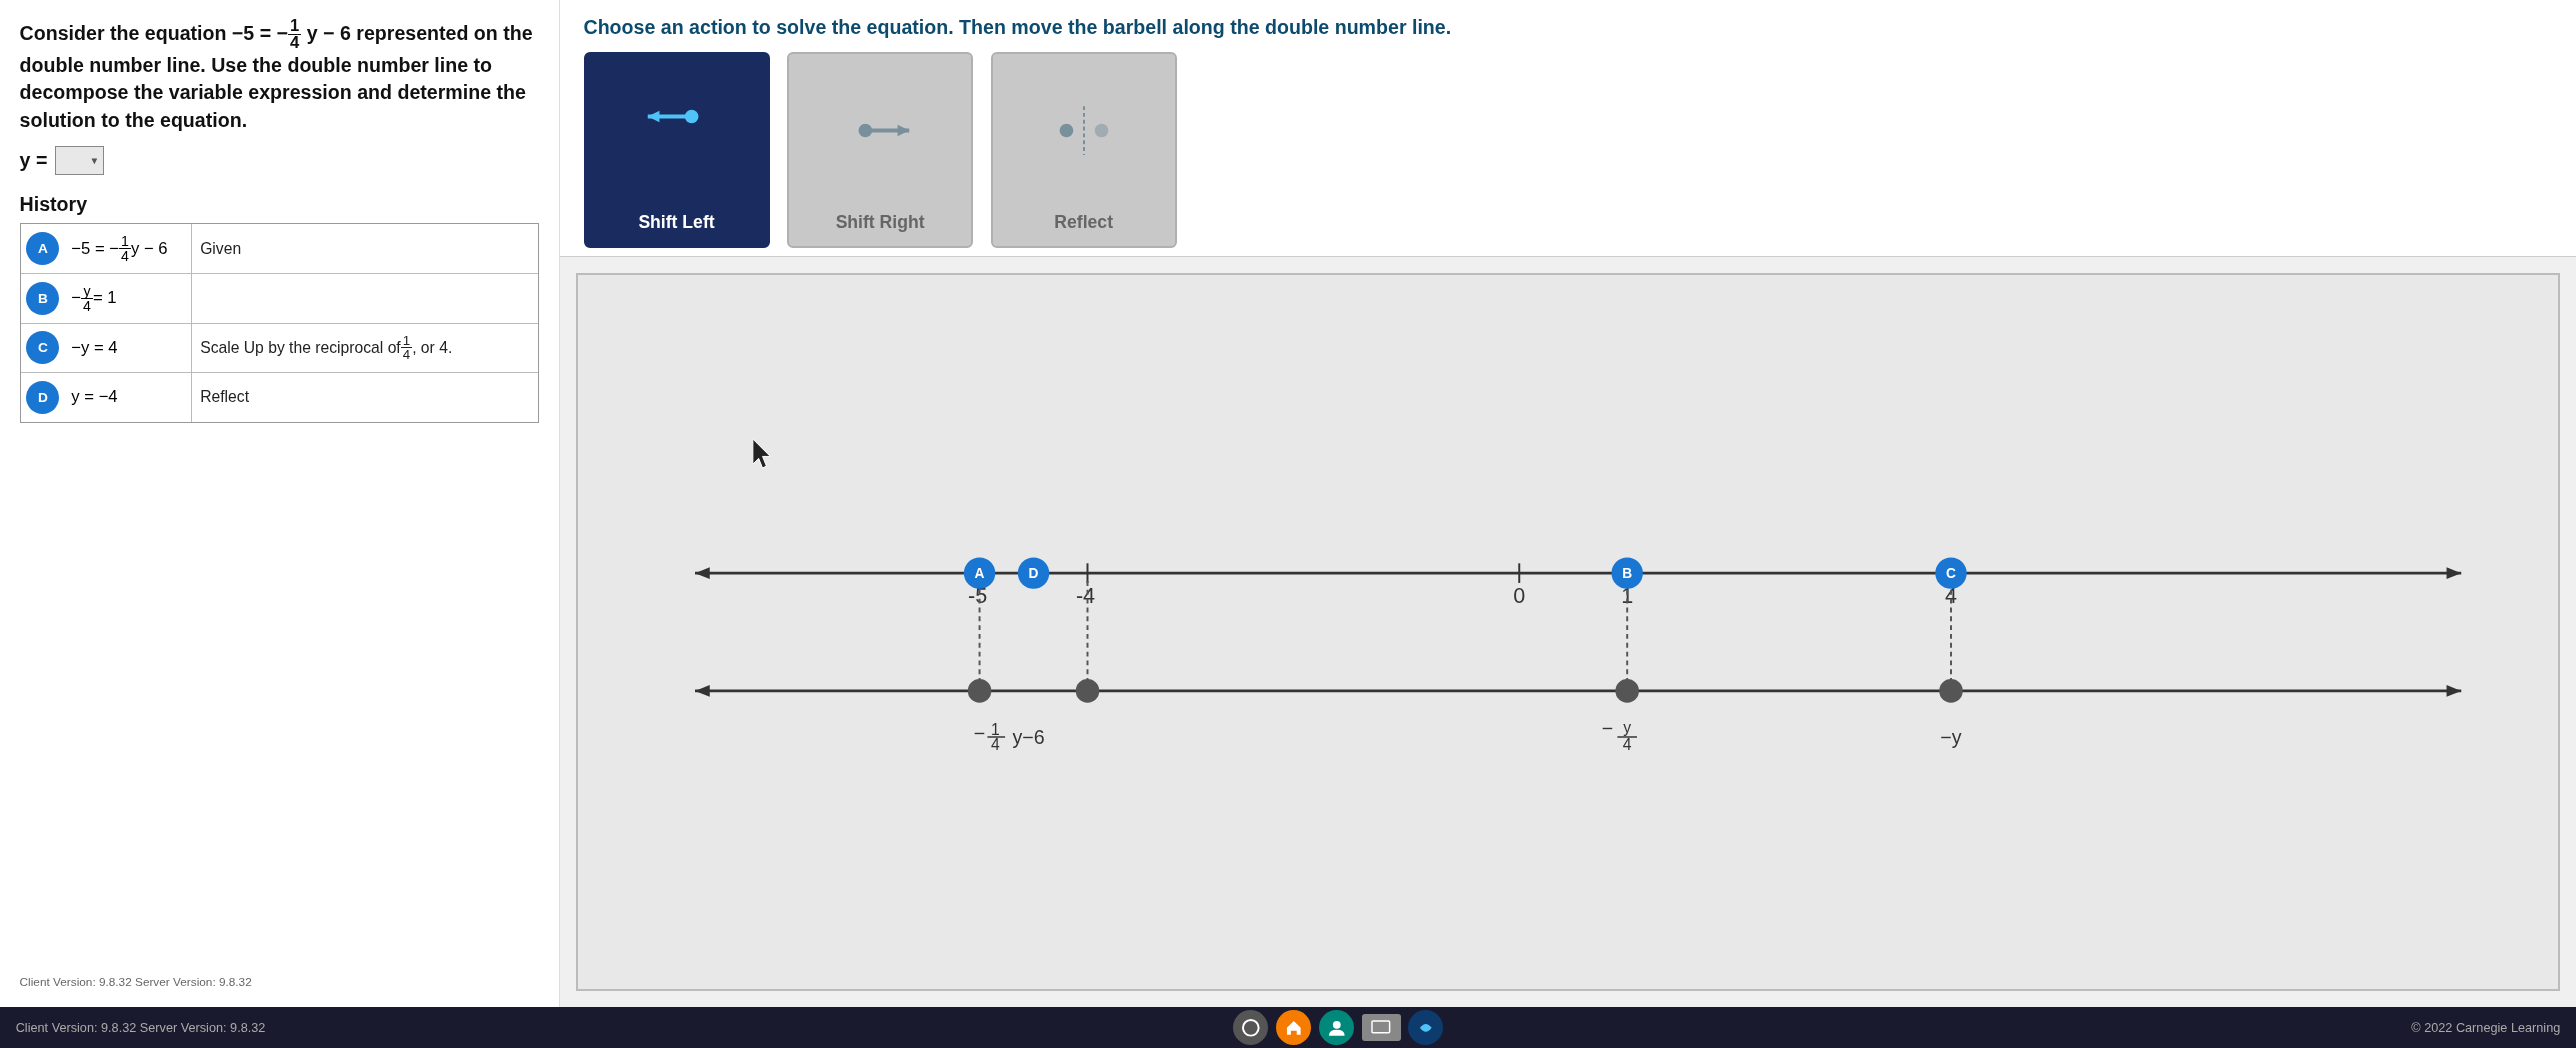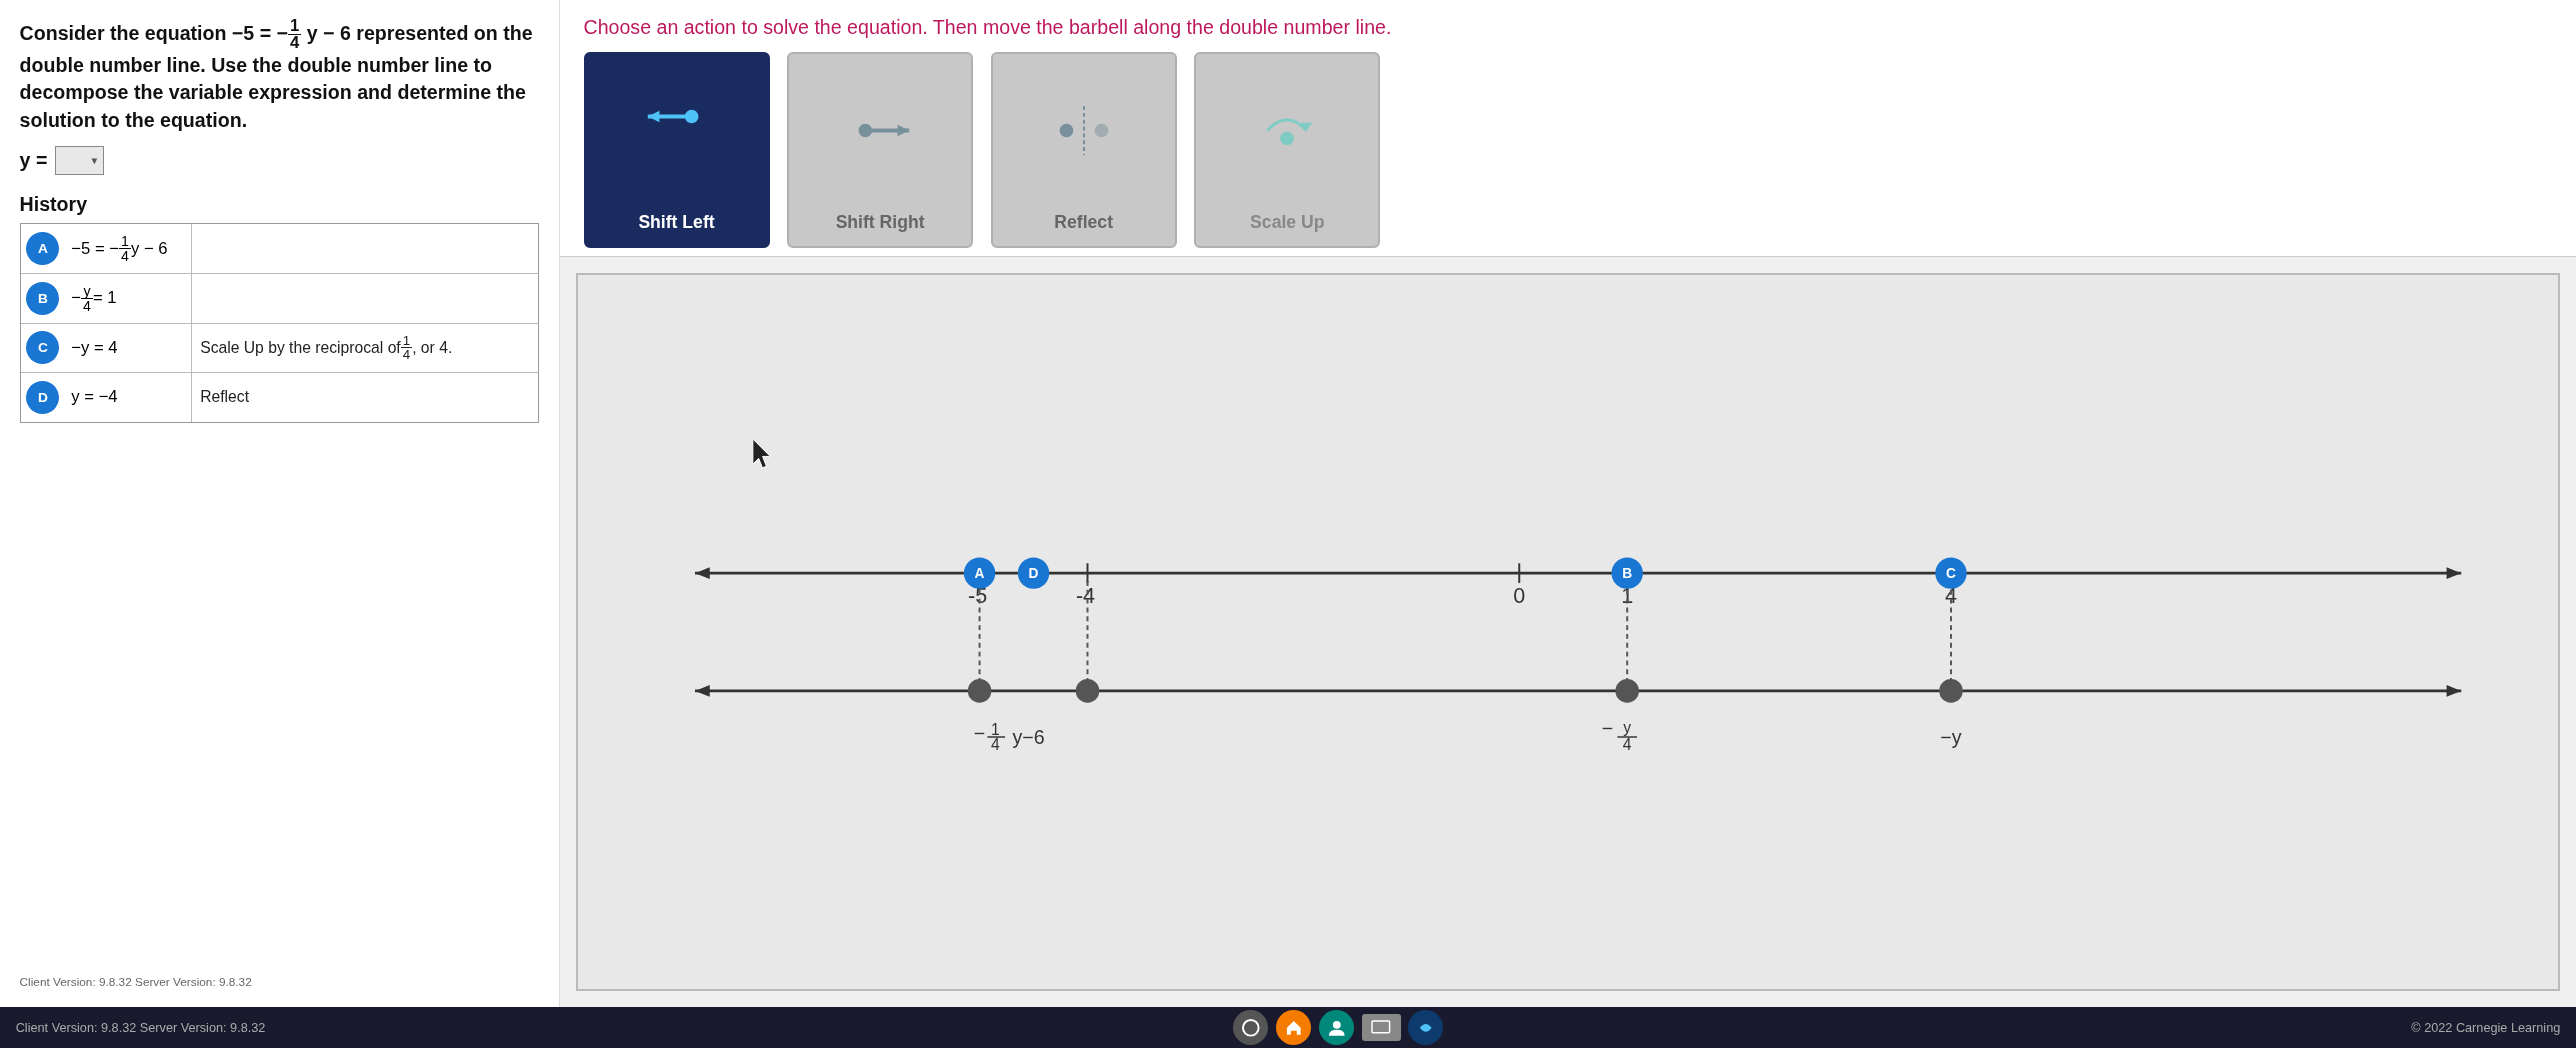--- a/index.html
+++ b/index.html
@@ -135,22 +135,22 @@
     }
 
     .right-top-bar {
       background: #fff;
       padding: 15.7px 23.5px 7.8px 23.5px;
       border-bottom: 1px solid #ccc;
     }
 
     .instruction-text {
       font-size: 19.6px;
-      font-weight: normal;
-      color: #be185d;
+      font-weight: bold;
+      color: #0c4a6e;
       margin-bottom: 13.7px;
     }
 
     .action-card {
       width: 186px;
       height: 196px;
       border-radius: 5.9px;
       display: flex;
       flex-direction: column;
       align-items: center;
@@ -293,20 +293,21 @@
     <div class="history-table">
 
       <div class="history-row">
         <span class="history-step-badge badge-a">A</span>
         <div class="history-cell-eq">
           −5 = −<span class="frac">
               <span class="num">1</span>
               <span class="den">4</span>
             </span>y − 6
         </div>
+        <div class="history-cell-desc">Given</div>
       </div>
 
       <div class="history-row">
         <span class="history-step-badge badge-b">B</span>
         <div class="history-cell-eq">
           −<span class="frac">
               <span class="num">y</span>
               <span class="den">4</span>
             </span> = 1
         </div>
@@ -367,30 +368,20 @@
           <div class="card-icon-area">
             <svg width="78" height="59" viewBox="0 0 80 60">
               <line x1="40" y1="5" x2="40" y2="55" stroke="#78909c" stroke-width="2" stroke-dasharray="4,3"></line>
               <circle cx="22" cy="30" r="7" fill="#78909c"></circle>
               <circle cx="58" cy="30" r="7" fill="#78909c" opacity="0.5"></circle>
             </svg>
           </div>
           <span class="card-label card-label-dark" style="color:#666;">Reflect</span>
         </div>
 
-        <div class="action-card card-inactive">
-          <div class="card-icon-area">
-            <svg width="78" height="59" viewBox="0 0 80 60">
-              <circle cx="40" cy="38" r="7" fill="#80cbc4"></circle>
-              <path d="M20 30 Q40 8 60 30" stroke="#80cbc4" stroke-width="3" fill="none"></path>
-              <polygon points="60,30 54,22 66,22" fill="#80cbc4"></polygon>
-            </svg>
-          </div>
-          <span class="card-label card-label-dark" style="color:#888;">Scale Up</span>
-        </div>
 
       </div>
     </div>
 
     <div class="number-line-area">
 
       <div style="position:absolute; left:171px; top:162px; z-index:10;">
         <svg width="29" height="35" viewBox="0 0 30 36">
           <polygon points="4,2 4,28 10,22 14,32 18,30 14,20 22,20" fill="#222" stroke="#fff" stroke-width="1"></polygon>
         </svg>

